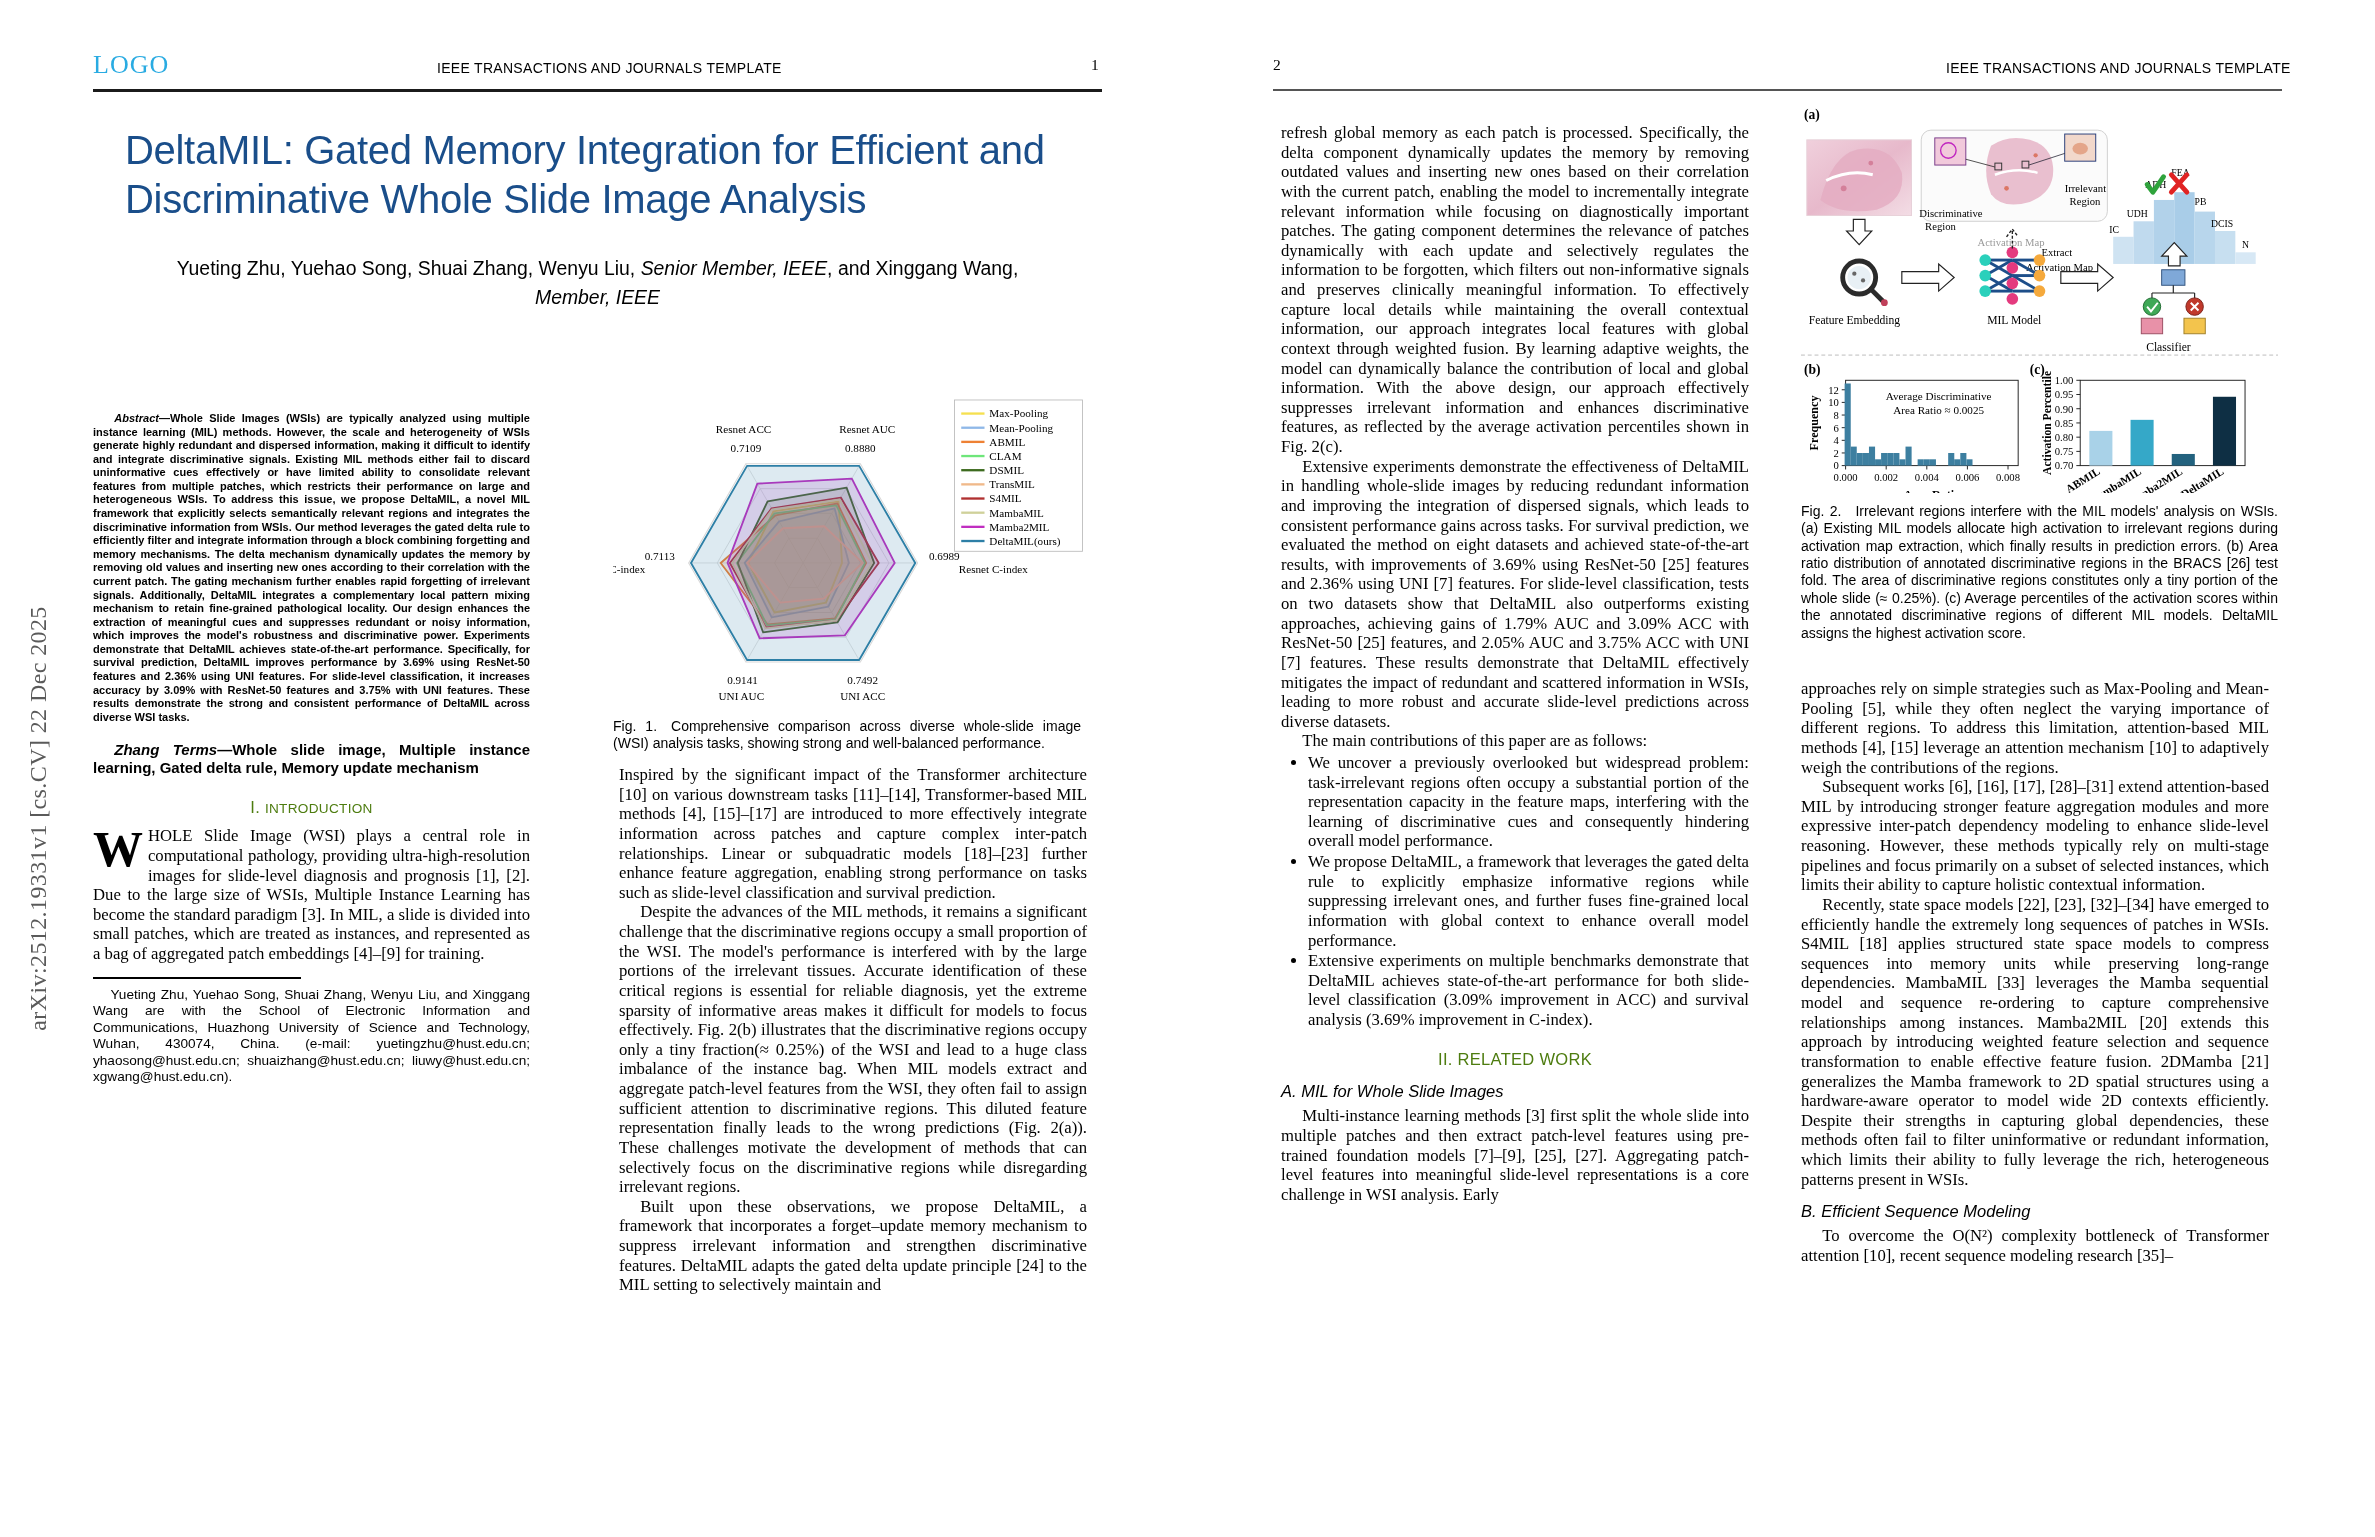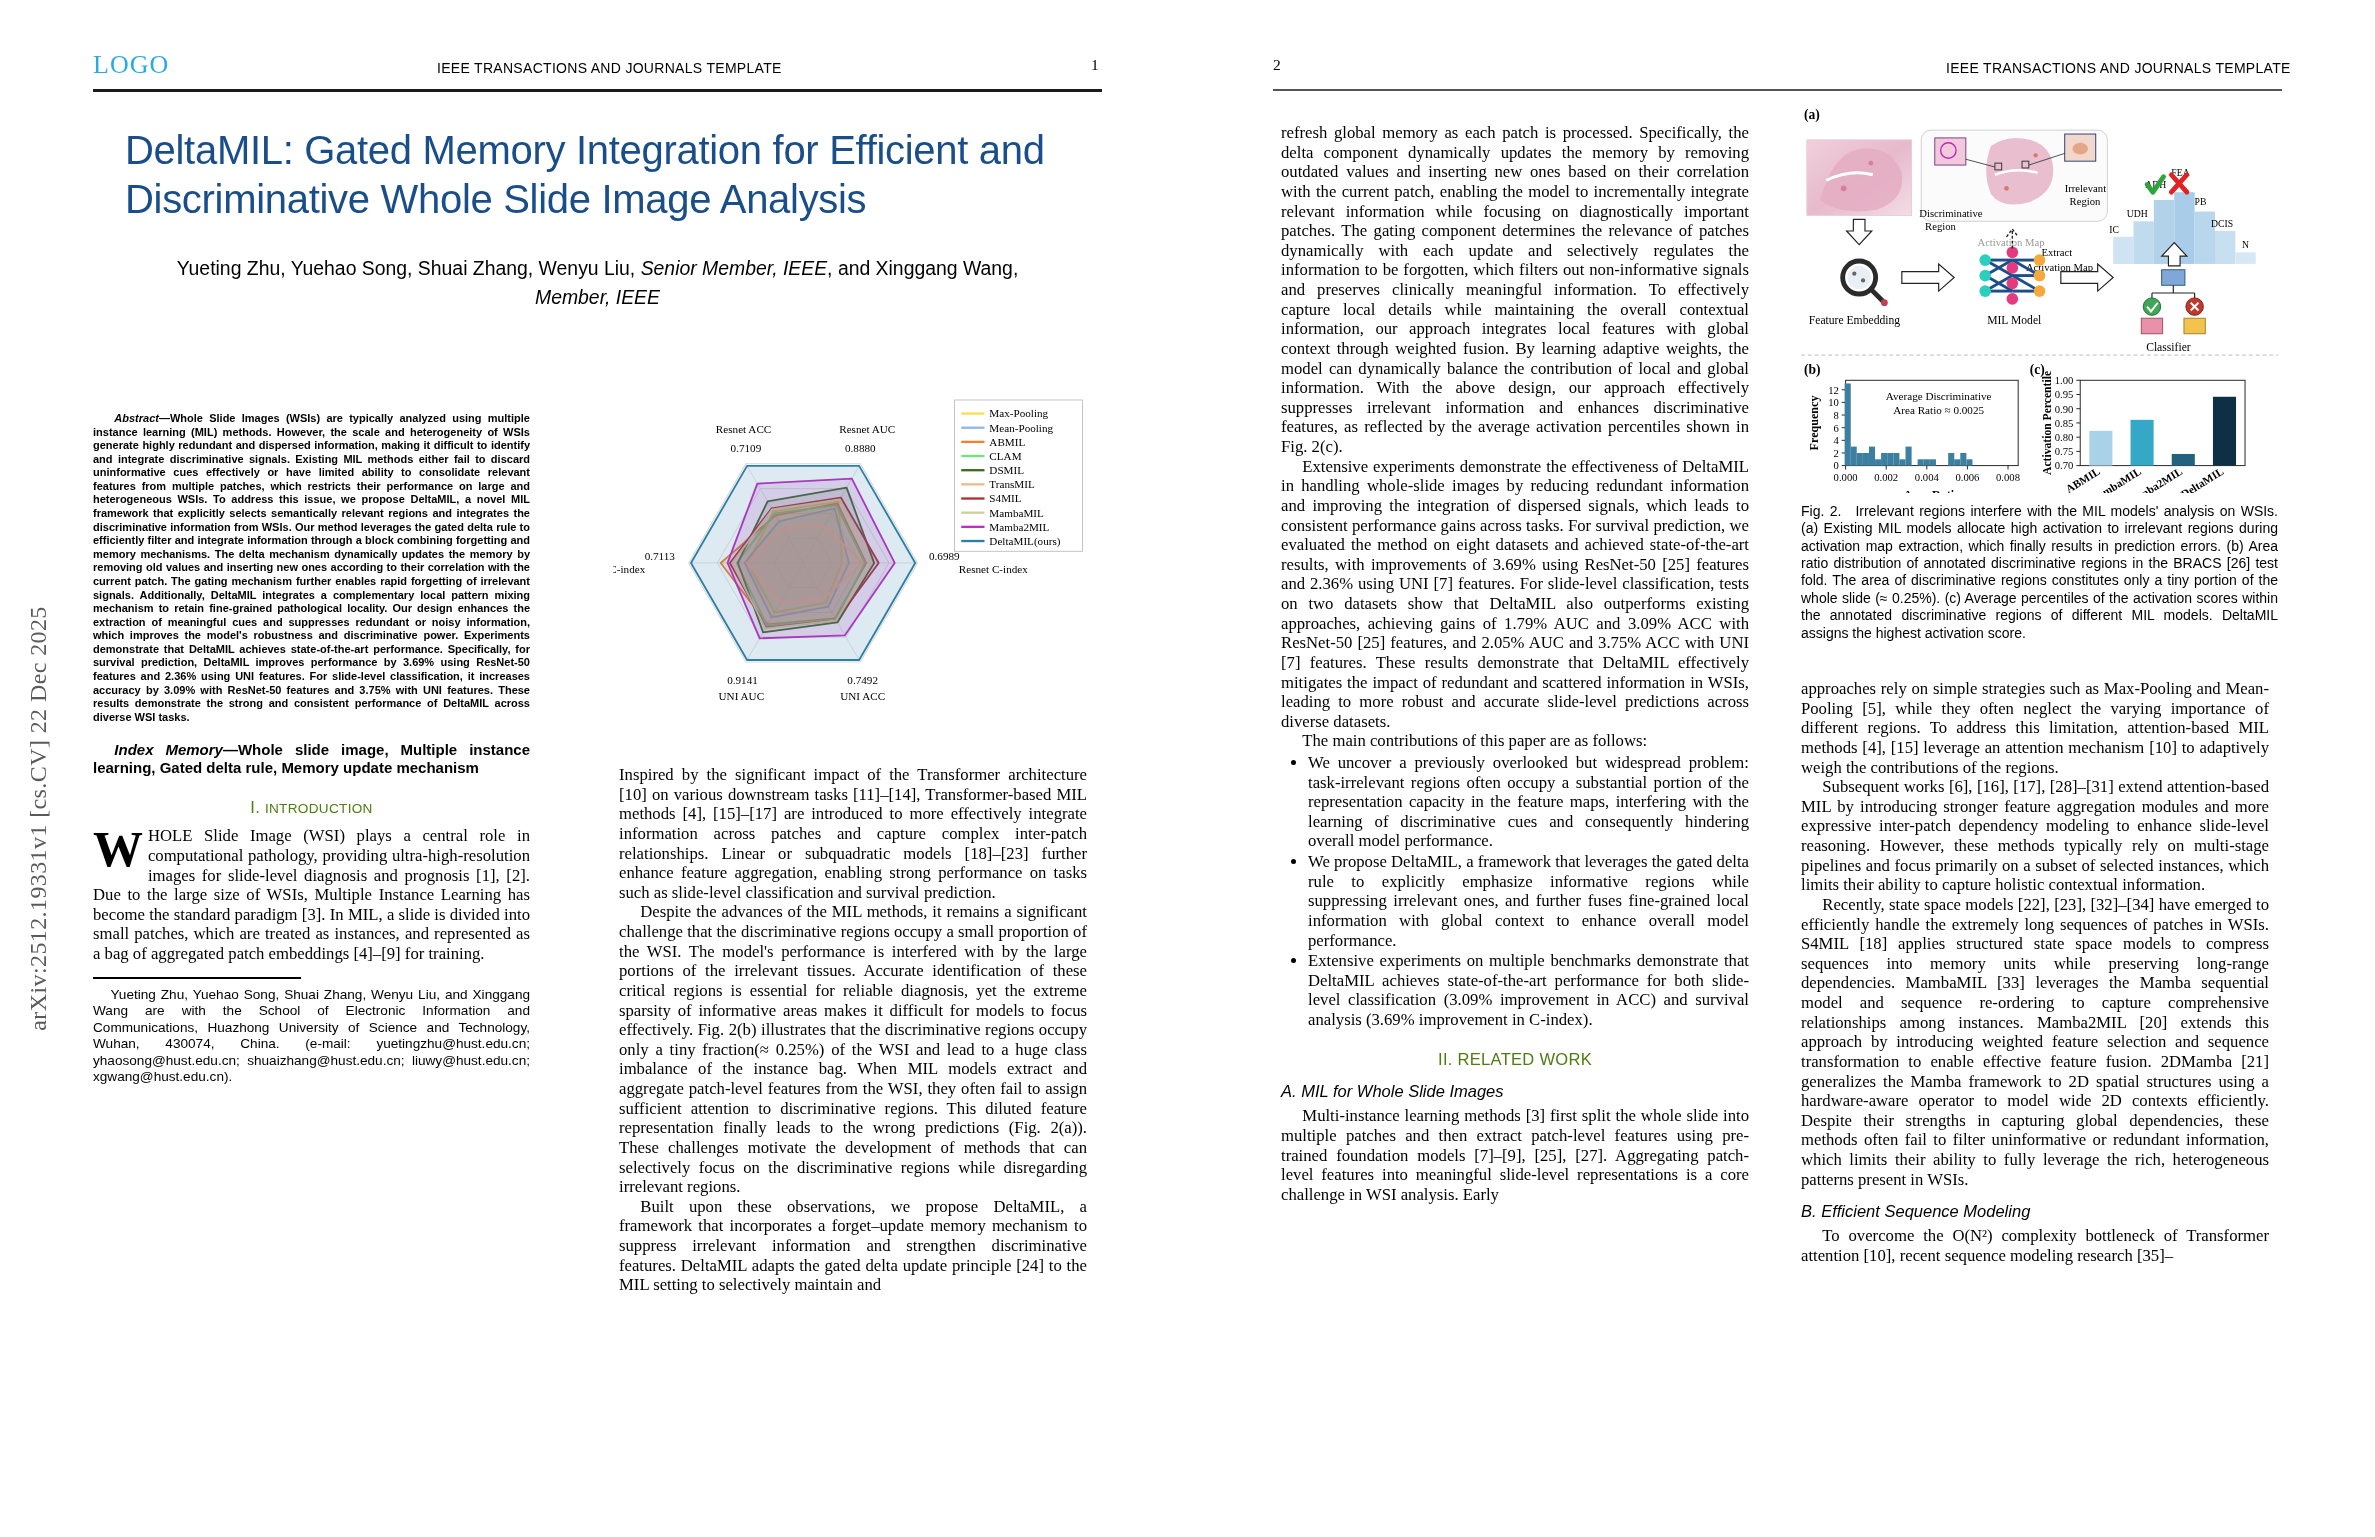--- a/index.html
+++ b/index.html
@@ -172,21 +172,21 @@
   <div class="authors">
     <span>Yueting Zhu, Yuehao Song, Shuai Zhang, Wenyu Liu, </span><i>Senior Member, IEEE</i><span>, and Xinggang Wang,</span><br>
     <i>Member, IEEE</i>
   </div>
 
   <div class="col" id="p1c1">
     <div class="abstract">
       <span class="lead" style="font-weight:bold;">Abstract</span><span>—</span><span>Whole Slide Images (WSIs) are typically analyzed using multiple instance learning (MIL) methods. However, the scale and heterogeneity of WSIs generate highly redundant and dispersed information, making it difficult to identify and integrate discriminative signals. Existing MIL methods either fail to discard uninformative cues effectively or have limited ability to consolidate relevant features from multiple patches, which restricts their performance on large and heterogeneous WSIs. To address this issue, we propose DeltaMIL, a novel MIL framework that explicitly selects semantically relevant regions and integrates the discriminative information from WSIs. Our method leverages the gated delta rule to efficiently filter and integrate information through a block combining forgetting and memory mechanisms. The delta mechanism dynamically updates the memory by removing old values and inserting new ones according to their correlation with the current patch. The gating mechanism further enables rapid forgetting of irrelevant signals. Additionally, DeltaMIL integrates a complementary local pattern mixing mechanism to retain fine-grained pathological locality. Our design enhances the extraction of meaningful cues and suppresses redundant or noisy information, which improves the model's robustness and discriminative power. Experiments demonstrate that DeltaMIL achieves state-of-the-art performance. Specifically, for survival prediction, DeltaMIL improves performance by 3.69% using ResNet-50 features and 2.36% using UNI features. For slide-level classification, it increases accuracy by 3.09% with ResNet-50 features and 3.75% with UNI features. These results demonstrate the strong and consistent performance of DeltaMIL across diverse WSI tasks.</span>
     </div>
     <div class="indexterms">
-      <span class="lead" style="font-weight:bold;">Index Memory</span><span>—</span><span>Whole slide image, Multiple instance learning, Gated delta rule, Memory update mechanism</span>
+      <span class="lead" style="font-weight:bold;">Zhang Terms</span><span>—</span><span>Whole slide image, Multiple instance learning, Gated delta rule, Memory update mechanism</span>
     </div>
 
     <div class="sec-head">
       <span>I.</span>
       <span class="sc">INTRODUCTION</span>
     </div>
 
     <p class="body nofirst dropcap-para">
       <span class="dropcap">W</span><span>HOLE Slide Image (WSI) plays a central role in computational pathology, providing ultra-high-resolution images for slide-level diagnosis and prognosis [1], [2]. Due to the large size of WSIs, Multiple Instance Learning has become the standard paradigm [3]. In MIL, a slide is divided into small patches, which are treated as instances, and represented as a bag of aggregated patch embeddings [4]–[9] for training.</span>
     </p>
@@ -249,20 +249,23 @@
           <text x="388" y="115.6" font-family="Liberation Serif, serif" font-size="11.5">S4MIL</text>
           <line x1="359" y1="126.2" x2="383" y2="126.2" stroke="#cfd19a" stroke-width="2.4"></line>
           <text x="388" y="130.2" font-family="Liberation Serif, serif" font-size="11.5">MambaMIL</text>
           <line x1="359" y1="140.8" x2="383" y2="140.8" stroke="#c02ec0" stroke-width="2.4"></line>
           <text x="388" y="144.8" font-family="Liberation Serif, serif" font-size="11.5">Mamba2MIL</text>
           <line x1="359" y1="155.4" x2="383" y2="155.4" stroke="#2d7fa6" stroke-width="2.4"></line>
           <text x="388" y="159.4" font-family="Liberation Serif, serif" font-size="11.5">DeltaMIL(ours)</text>
         </g>
     </svg>
   </div>
+  <div id="fig1cap" class="caption">
+    <span class="lbl">Fig. 1.</span><span>Comprehensive comparison across diverse whole-slide image (WSI) analysis tasks, showing strong and well-balanced performance.</span>
+  </div>
 
   <div class="col" id="p1c2">
     <p class="body nofirst">Inspired by the significant impact of the Transformer architecture [10] on various downstream tasks [11]–[14], Transformer-based MIL methods [4], [15]–[17] are introduced to more effectively integrate information across patches and capture complex inter-patch relationships. Linear or subquadratic models [18]–[23] further enhance feature aggregation, enabling strong performance on tasks such as slide-level classification and survival prediction.</p>
     <p class="body">Despite the advances of the MIL methods, it remains a significant challenge that the discriminative regions occupy a small proportion of the WSI. The model's performance is interfered with by the large portions of the irrelevant tissues. Accurate identification of these critical regions is essential for reliable diagnosis, yet the extreme sparsity of informative areas makes it difficult for models to focus effectively. Fig. 2(b) illustrates that the discriminative regions occupy only a tiny fraction(≈ 0.25%) of the WSI and lead to a huge class imbalance of the instance bag. When MIL models extract and aggregate patch-level features from the WSI, they often fail to assign sufficient attention to discriminative regions. This diluted feature representation finally leads to the wrong predictions (Fig. 2(a)). These challenges motivate the development of methods that can selectively focus on the discriminative regions while disregarding irrelevant regions.</p>
     <p class="body">Built upon these observations, we propose DeltaMIL, a framework that incorporates a forget–update memory mechanism to suppress irrelevant information and strengthen discriminative features. DeltaMIL adapts the gated delta update principle [24] to the MIL setting to selectively maintain and</p>
   </div>
 </div>
 
 <div class="page" id="page2">
   <div class="hdr-pageno" style="position:absolute; left:85px; top:56px;">2</div>

